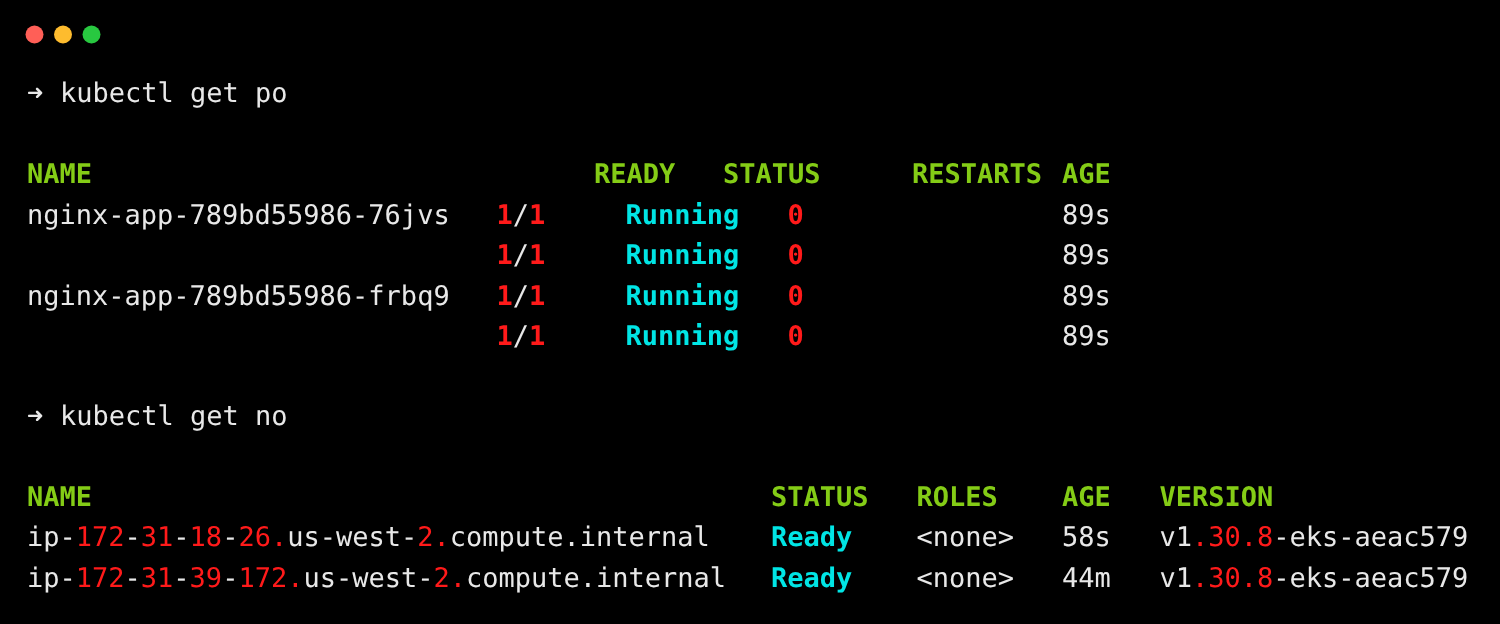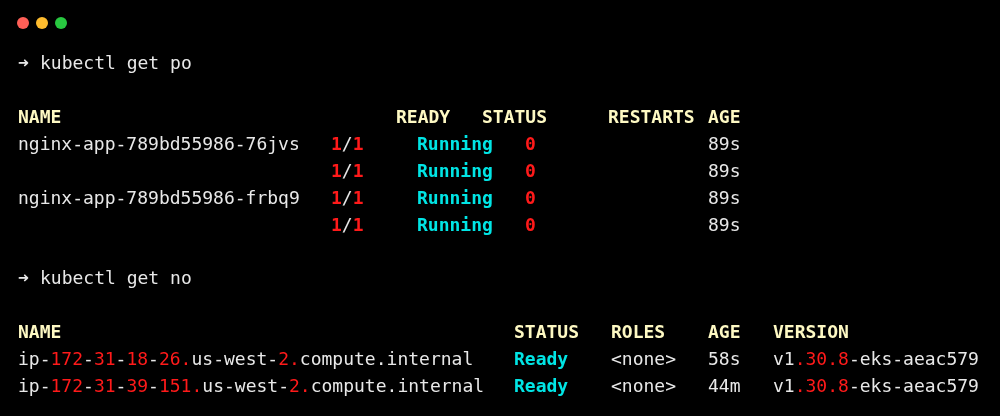--- a/index.html
+++ b/index.html
@@ -2,21 +2,21 @@
 <html><head>
 <meta charset="utf-8">
 <style>
   html, body { margin: 0; padding: 0; background: #000; }
   body { width: 1000px; height: 416px; overflow: hidden; position: relative;
          font-family: "DejaVu Sans Mono", "Liberation Mono", monospace; font-size: 18px; color: #e8e8e8; }
   .dots { position: absolute; left: 17px; top: 17px; display: flex; gap: 7px; }
   .dot { width: 12px; height: 12px; border-radius: 50%; }
   .line { position: absolute; left: 0; height: 27px; line-height: 27px; white-space: pre; width: 1000px; }
   .cell { position: absolute; top: 0; white-space: pre; }
-  .hdr { color: #fef9c3; font-weight: bold; }
+  .hdr { color: #84cc16; font-weight: bold; }
   .cy { color: #00e5e5; font-weight: bold; }
   .rd { color: #ff1a1a; font-weight: bold; }
   .rdn { color: #ff1a1a; }
   .prompt { color: #e8e8e8; }
 </style>
 </head>
 <body>
 
 <div class="dots">
   <div class="dot" style="background:#ff5f57"></div>
@@ -78,18 +78,18 @@
 </div>
 
 <div class="line" style="top:345px">
   <span class="cell" style="left:18px"><span>ip-</span><span class="rdn">172</span><span>-</span><span class="rdn">31</span><span>-</span><span class="rdn">18</span><span>-</span><span class="rdn">26.</span><span>us-west-</span><span class="rdn">2.</span><span>compute.internal</span></span>
   <span class="cell cy" style="left:514px">Ready</span>
   <span class="cell" style="left:611px">&lt;none&gt;</span>
   <span class="cell" style="left:708px">58s</span>
   <span class="cell" style="left:773px"><span>v1</span><span class="rdn">.30.8</span><span>-eks-aeac579</span></span>
 </div>
 <div class="line" style="top:372px">
-  <span class="cell" style="left:18px"><span>ip-</span><span class="rdn">172</span><span>-</span><span class="rdn">31</span><span>-</span><span class="rdn">39</span><span>-</span><span class="rdn">151.</span><span>us-west-</span><span class="rdn">2.</span><span>compute.internal</span></span>
+  <span class="cell" style="left:18px"><span>ip-</span><span class="rdn">172</span><span>-</span><span class="rdn">31</span><span>-</span><span class="rdn">39</span><span>-</span><span class="rdn">172.</span><span>us-west-</span><span class="rdn">2.</span><span>compute.internal</span></span>
   <span class="cell cy" style="left:514px">Ready</span>
   <span class="cell" style="left:611px">&lt;none&gt;</span>
   <span class="cell" style="left:708px">44m</span>
   <span class="cell" style="left:773px"><span>v1</span><span class="rdn">.30.8</span><span>-eks-aeac579</span></span>
 </div>
 
 </body></html>

